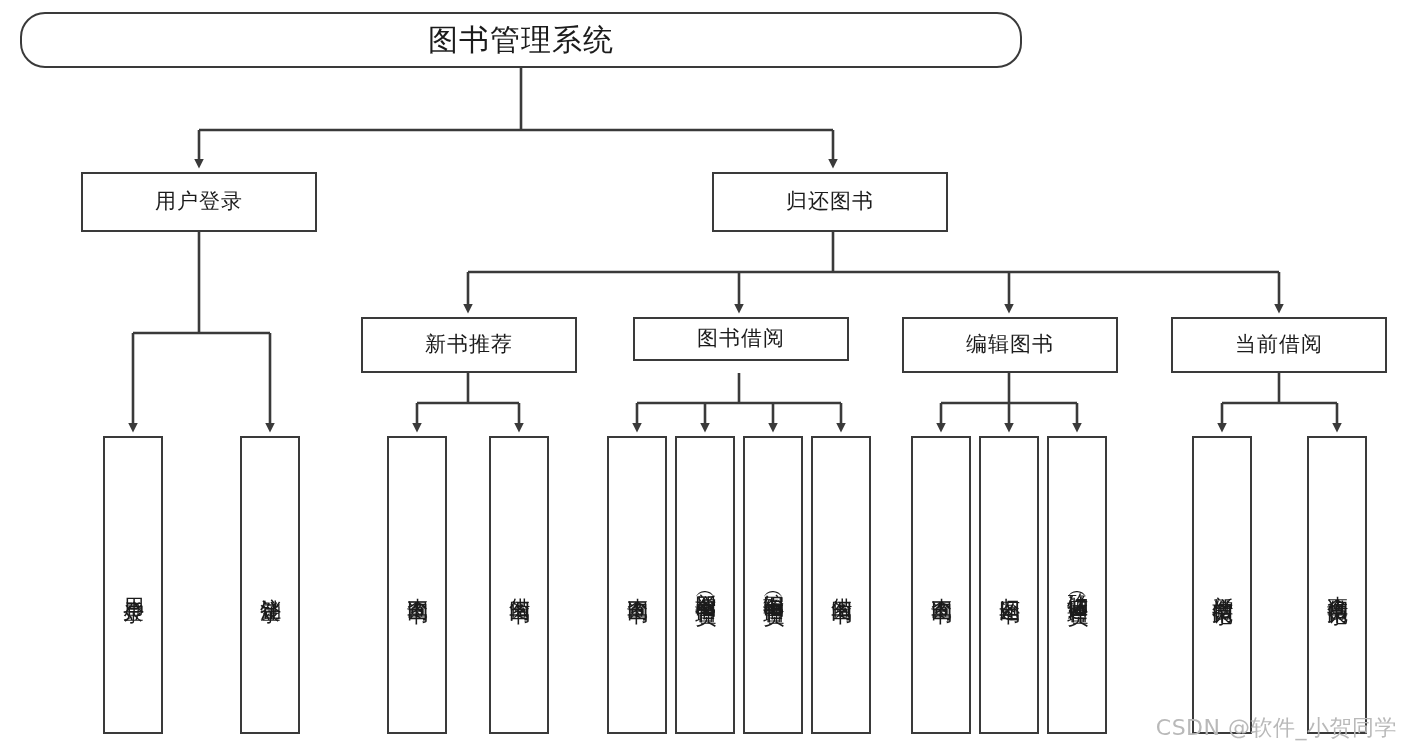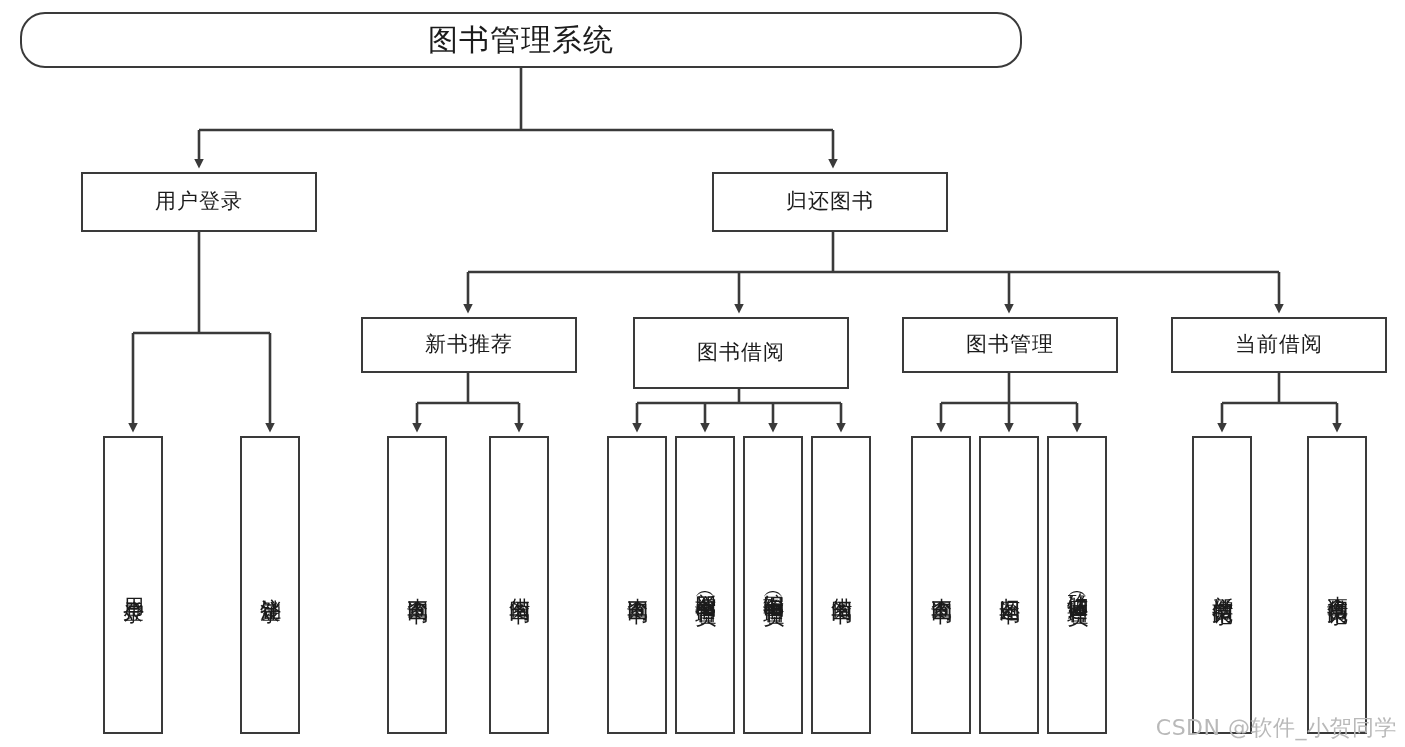--- a/index.html
+++ b/index.html
@@ -131,25 +131,25 @@
   <div class="node h" style="left:81px; top:172px; width:236px; height:60px;">
     <span>用户登录</span>
   </div>
   <div class="node h" style="left:712px; top:172px; width:236px; height:60px;">
     <span>归还图书</span>
   </div>
 
   <div class="node h" style="left:361px; top:317px; width:216px; height:56px;">
     <span>新书推荐</span>
   </div>
-  <div class="node h" style="left:633px; top:317px; width:216px; height:72px;">
+  <div class="node h" style="left:633px; top:317px; width:216px; height:44px;">
     <span>图书借阅</span>
   </div>
   <div class="node h" style="left:902px; top:317px; width:216px; height:56px;">
-    <span>图书管理</span>
+    <span>编辑图书</span>
   </div>
   <div class="node h" style="left:1171px; top:317px; width:216px; height:56px;">
     <span>当前借阅</span>
   </div>
 
   <div class="node leaf" style="left:103px; top:436px; width:60px; height:298px;">
     <span class="vtext">用户登录</span>
   </div>
   <div class="node leaf" style="left:240px; top:436px; width:60px; height:298px;">
     <span class="vtext">注销登录</span>

